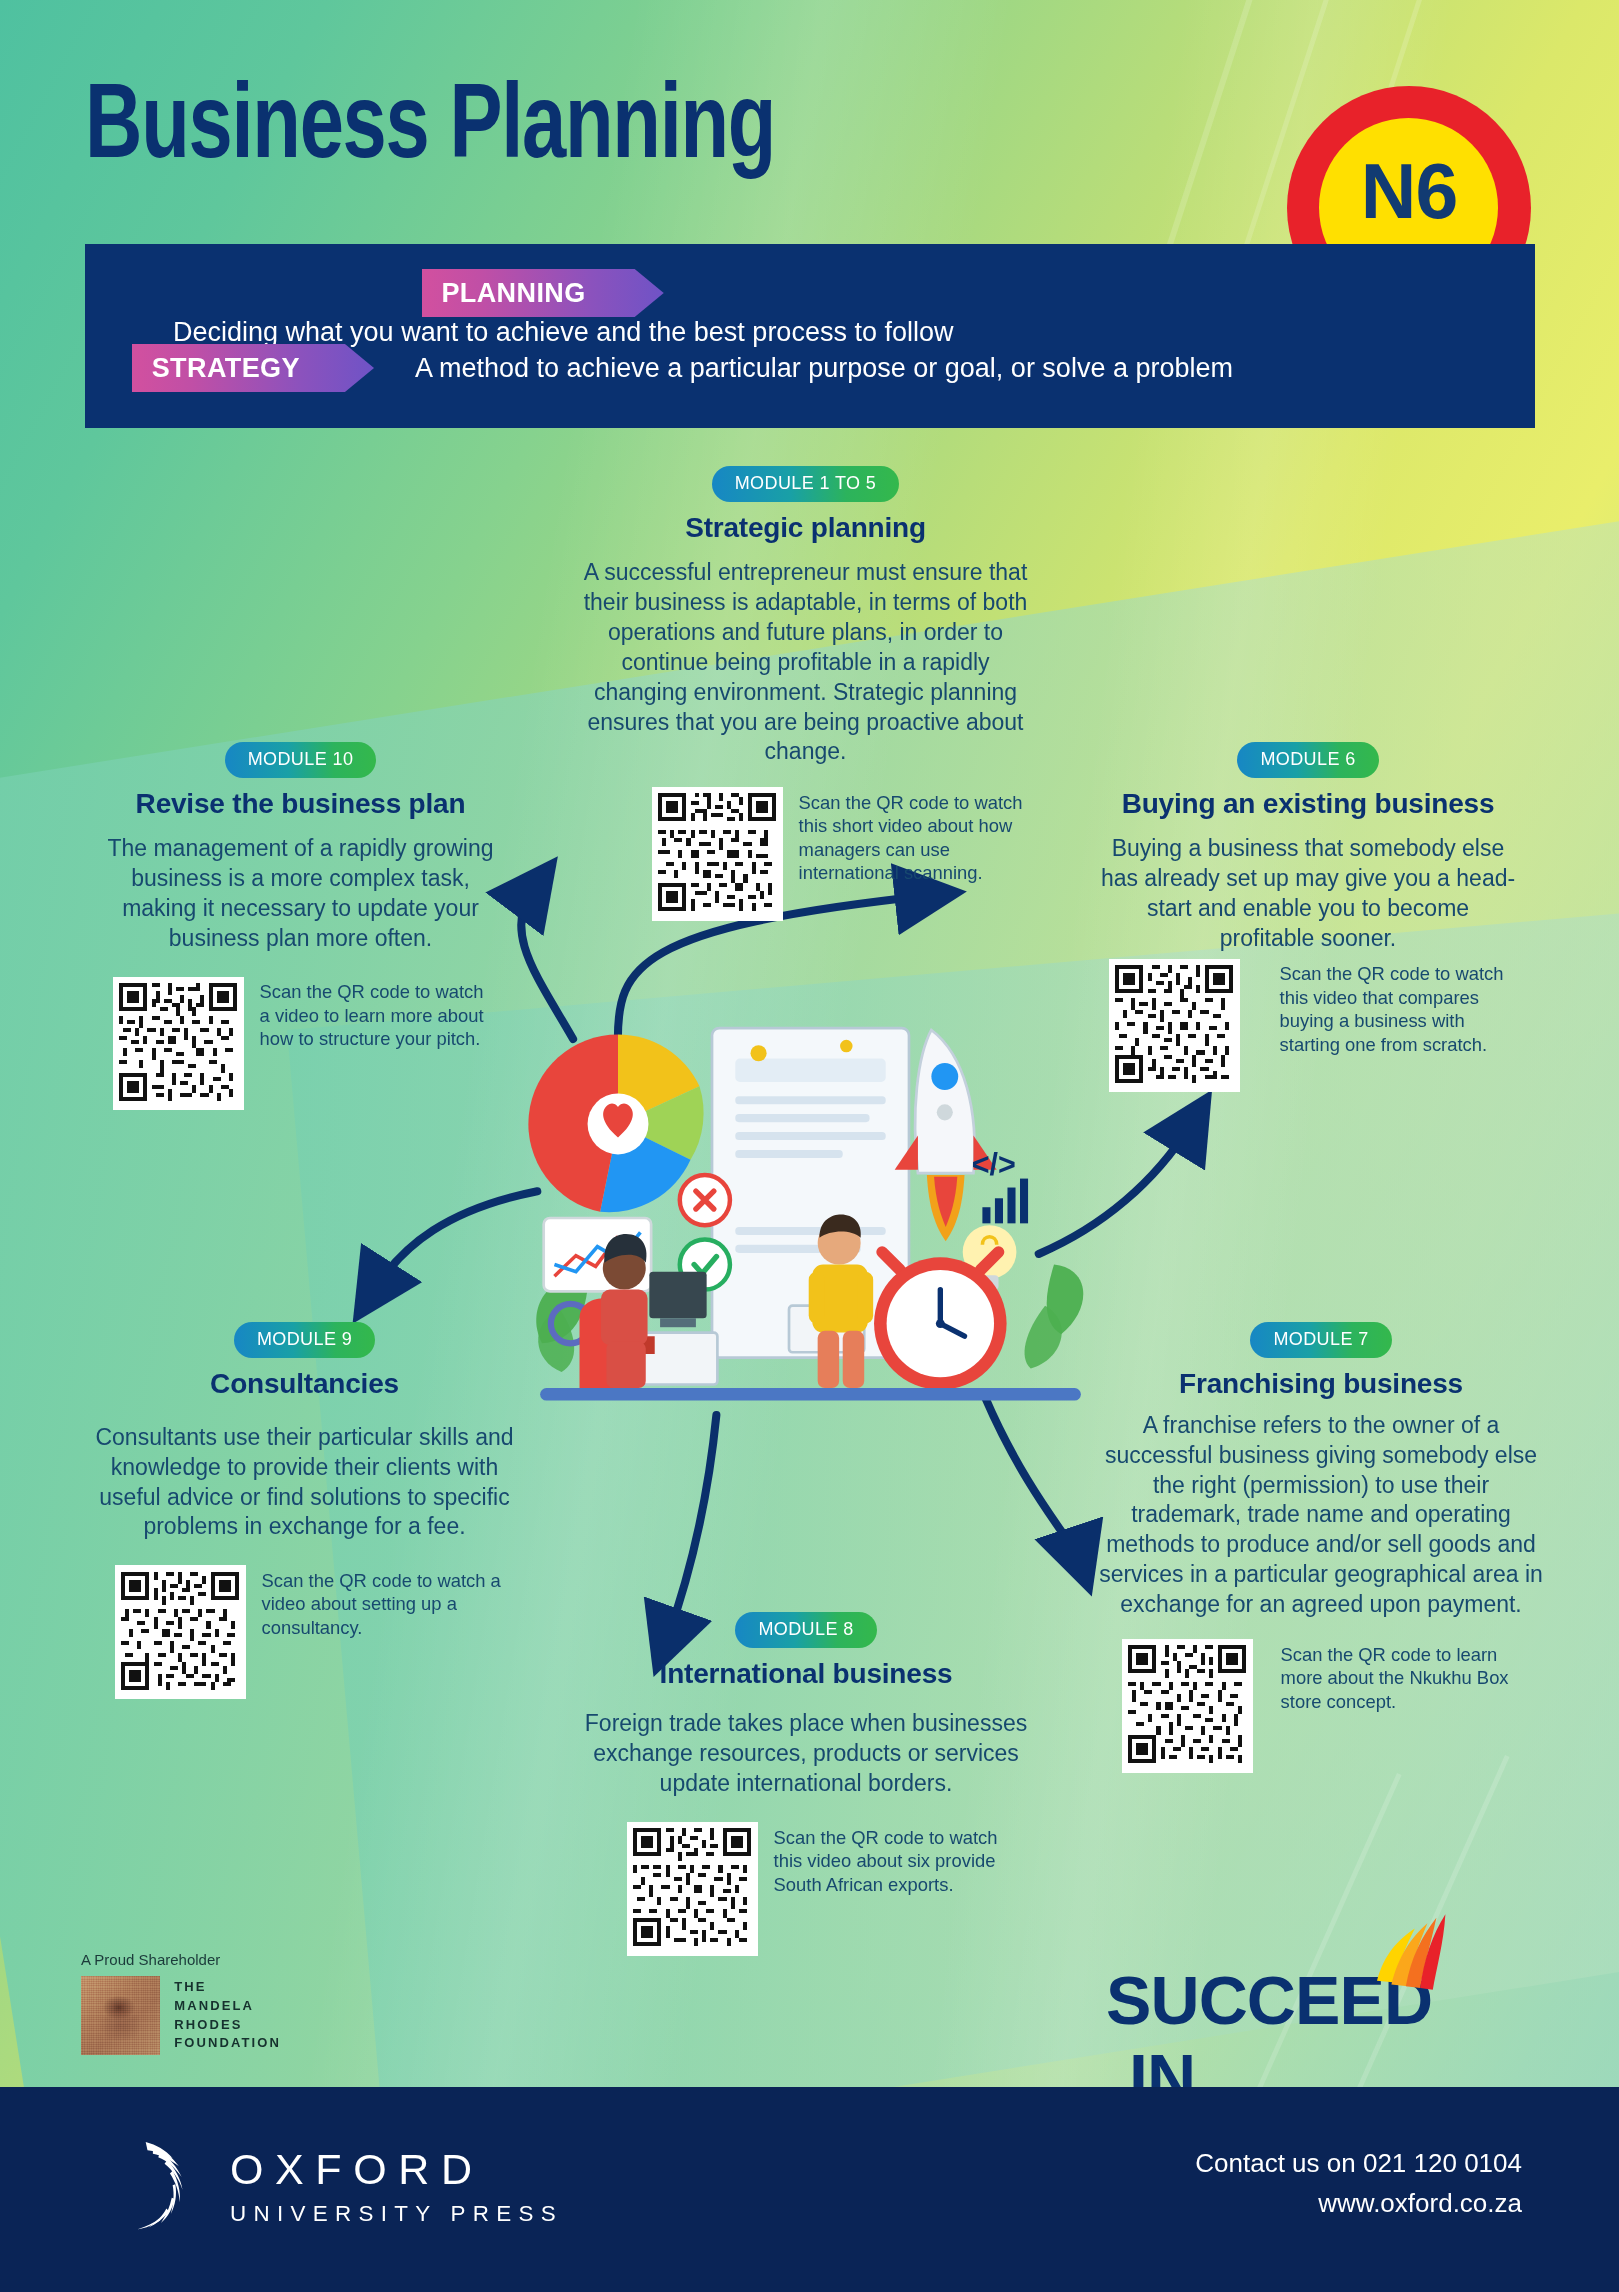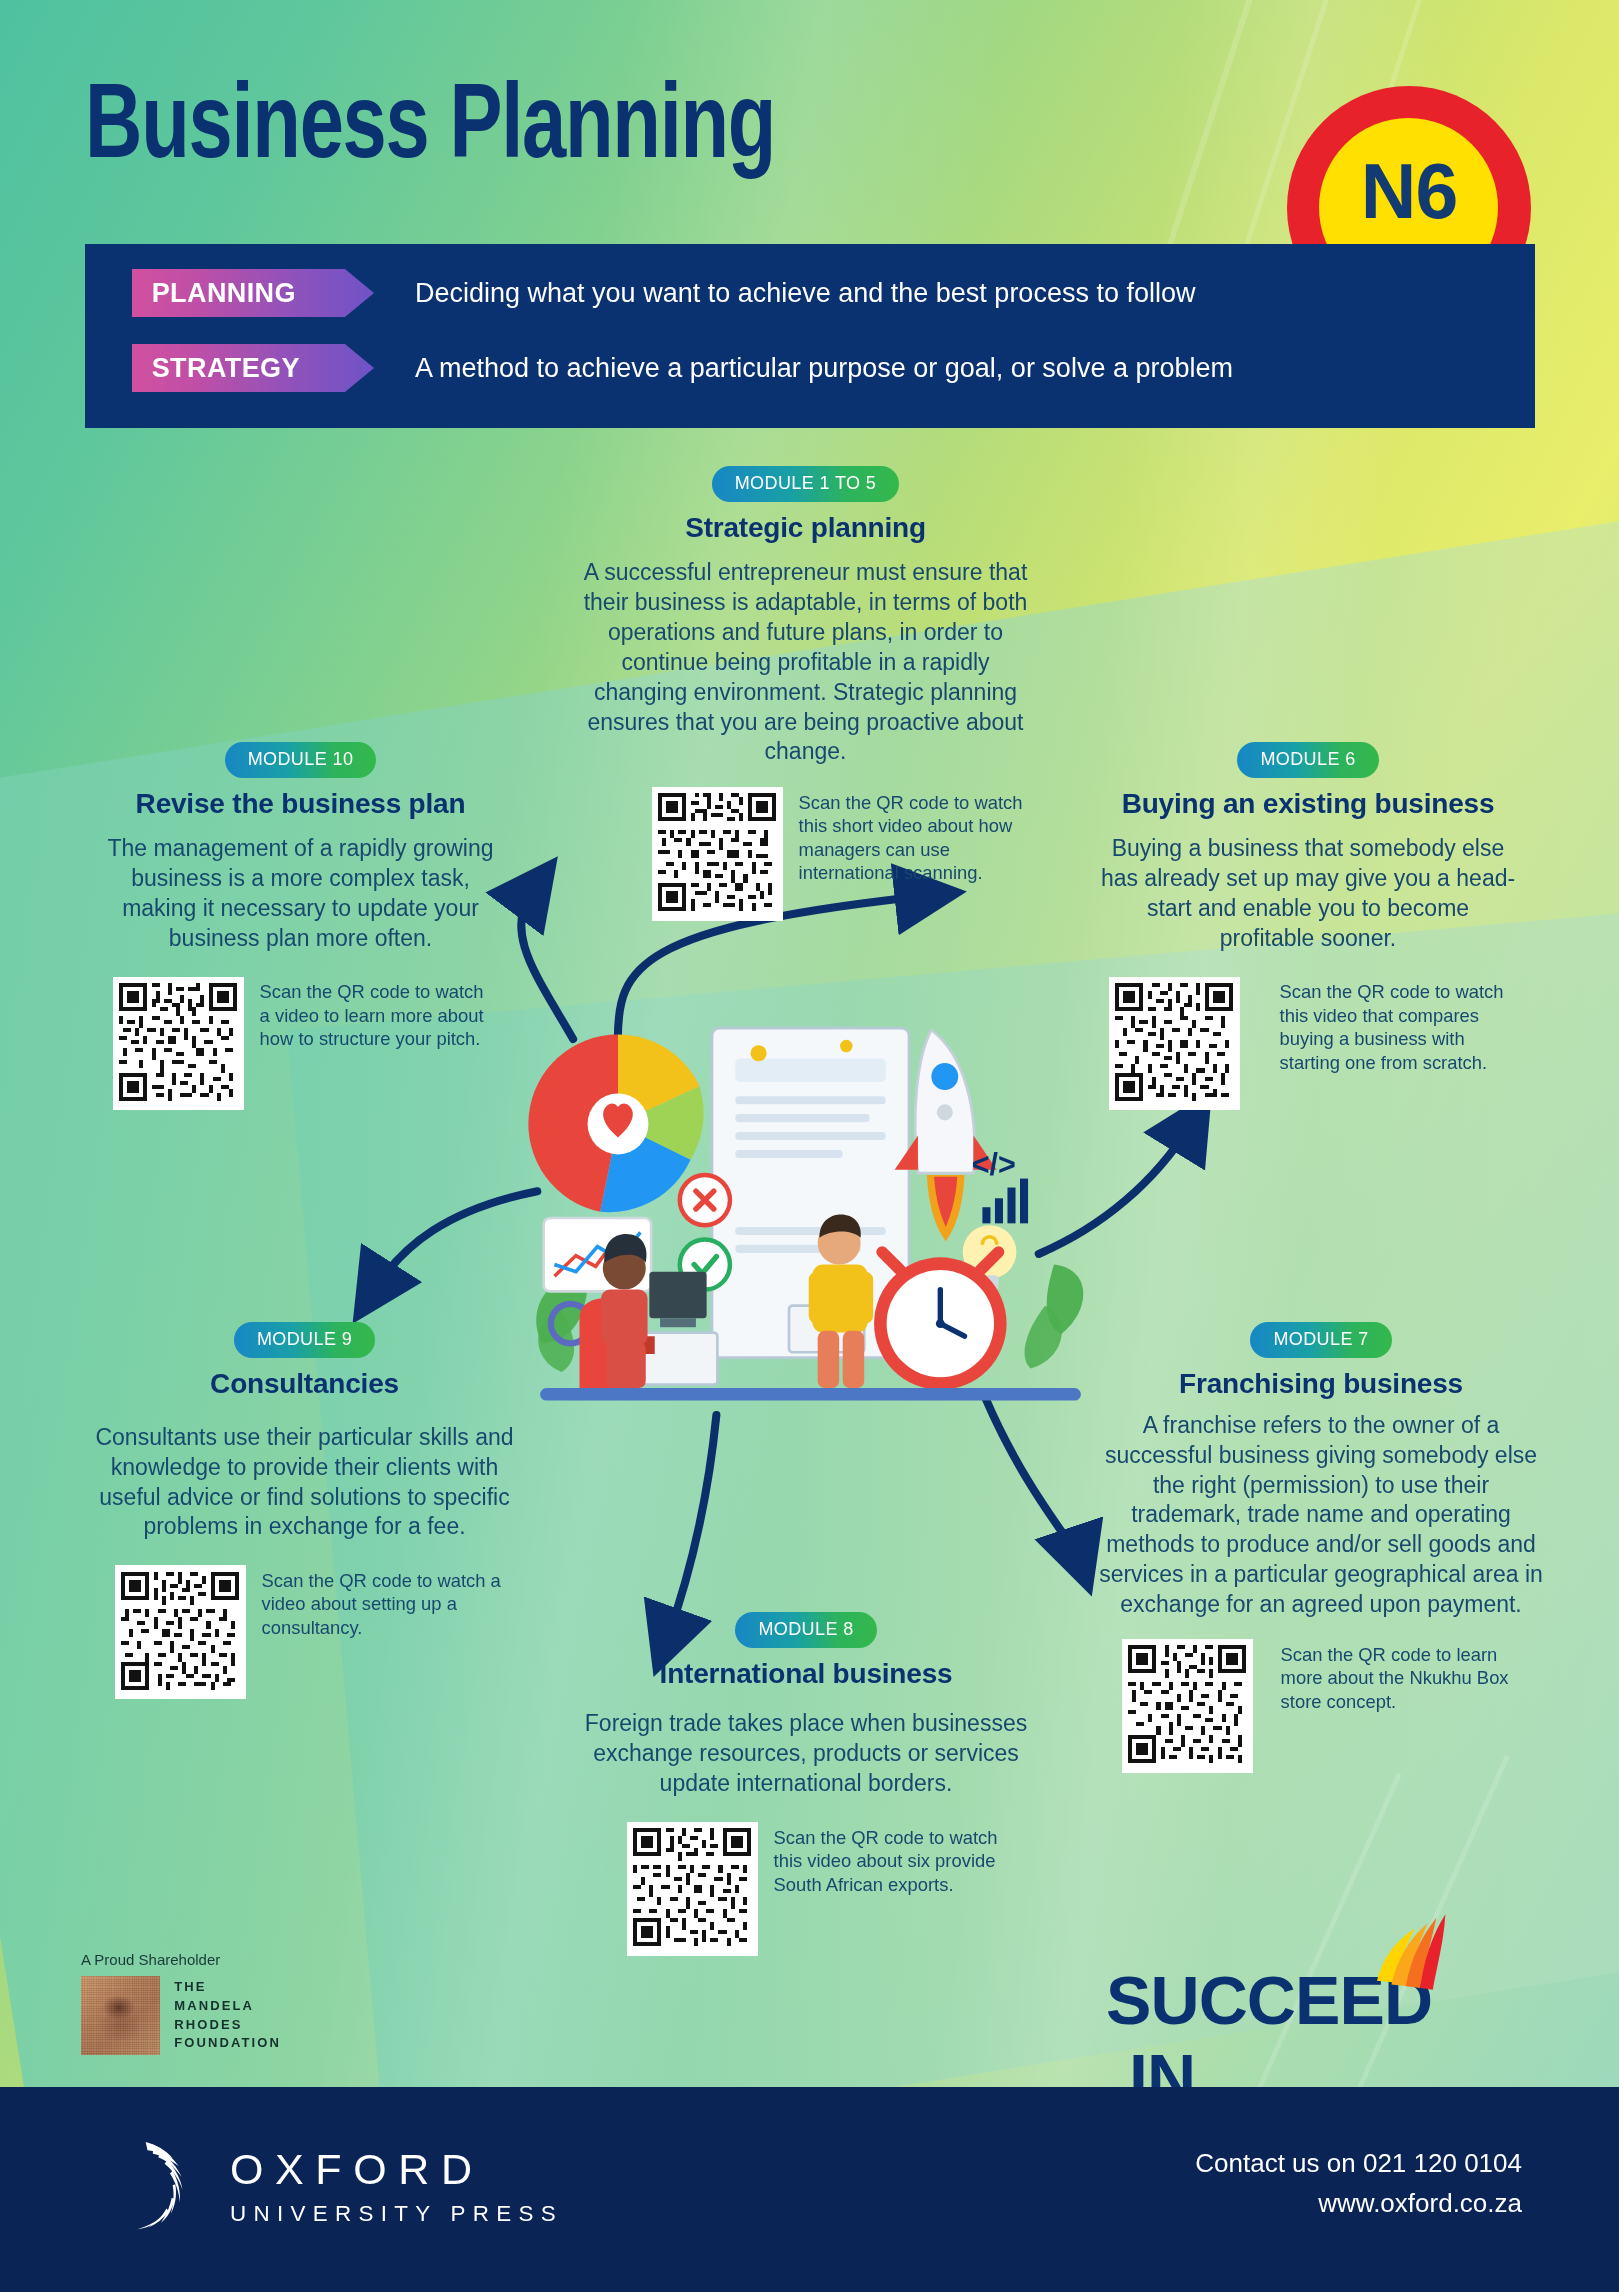--- a/index.html
+++ b/index.html
@@ -118,21 +118,21 @@
   }
 
   
   .defs {
     position: absolute;
     left: 85px; top: 244px;
     width: 1450px; height: 184px;
     background: #0a3170;
   }
   .def-row { position: absolute; left: 47px; display: flex; align-items: center; }
-  .def-row.r1 { top: 25px; }
+  .def-row.r1 { top: 25px; flex-direction: column; }
   .def-row.r2 { top: 100px; }
   .def-tag {
     width: 242px; height: 48px;
     background: linear-gradient(90deg, #d2509f 0%, #c04fa6 25%, #8b52bd 70%, #6f53c6 100%);
     clip-path: polygon(0 0, 88% 0, 100% 50%, 88% 100%, 0 100%);
     display: flex; align-items: center;
     padding-left: 19.7px;
     color: #ffffff;
     font-size: 27px;
     font-weight: 700;
@@ -605,21 +605,21 @@
         </svg>
       </div>
       <div class="qr-caption">Scan the QR code to watch a video to learn more about how to structure your pitch.</div>
     </div>
   </div>
 
   <div class="module" style="left:1084px;top:742px;width:448px;">
     <div class="center"><span class="pill">MODULE 6</span></div>
     <div class="mod-title center">Buying an existing business</div>
     <div class="mod-body center" style="padding:0 12.5px;">Buying a business that somebody else has already set up may give you a head-start and enable you to become profitable sooner.</div>
-    <div class="qr-block" style="margin-top:23px;margin-left:25px;width:412px;gap:40px;">
+    <div class="qr-block" style="margin-top:5px;margin-left:25px;width:412px;gap:40px;">
       <div class="qr-img">
         <svg width="118" height="118" viewBox="0 0 29 29" shape-rendering="crispEdges">
           <rect width="29" height="29" fill="#fff"></rect>
           <g fill="#111">
             <path d="M0 0h7v7h-7z M1 1h5v5h-5z" fill-rule="evenodd"></path>
               <rect x="2" y="2" width="3" height="3"></rect>
             <path d="M22 0h7v7h-7z M23 1h5v5h-5z" fill-rule="evenodd"></path>
               <rect x="24" y="2" width="3" height="3"></rect>
             <path d="M0 22h7v7h-7z M1 23h5v5h-5z" fill-rule="evenodd"></path>
               <rect x="2" y="24" width="3" height="3"></rect>

